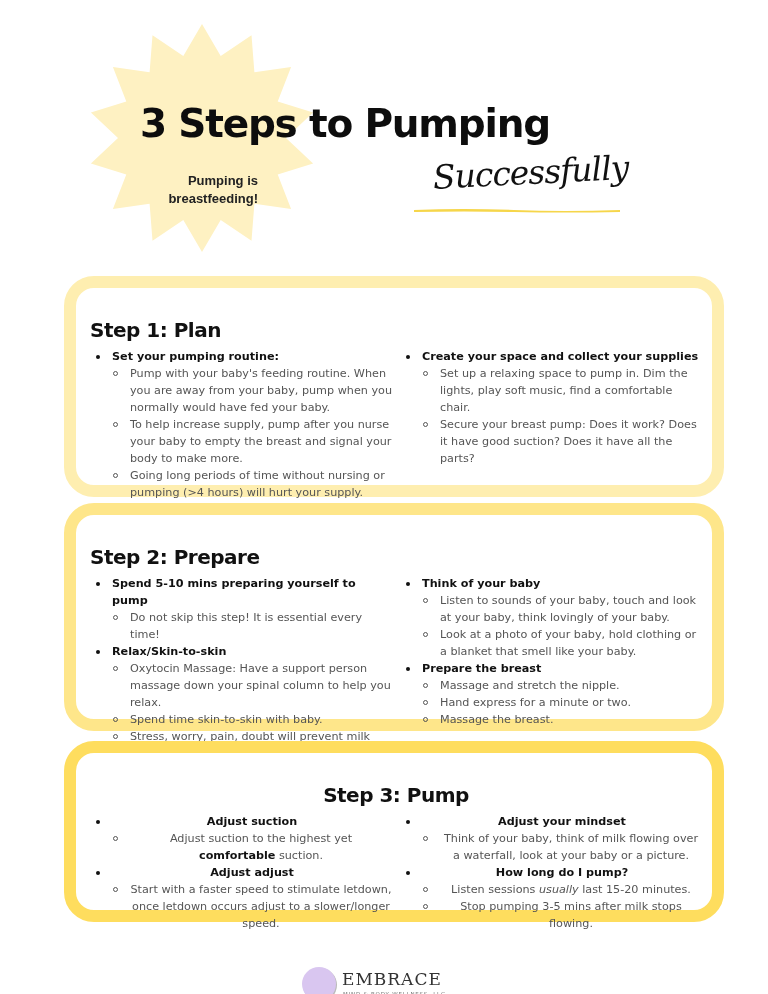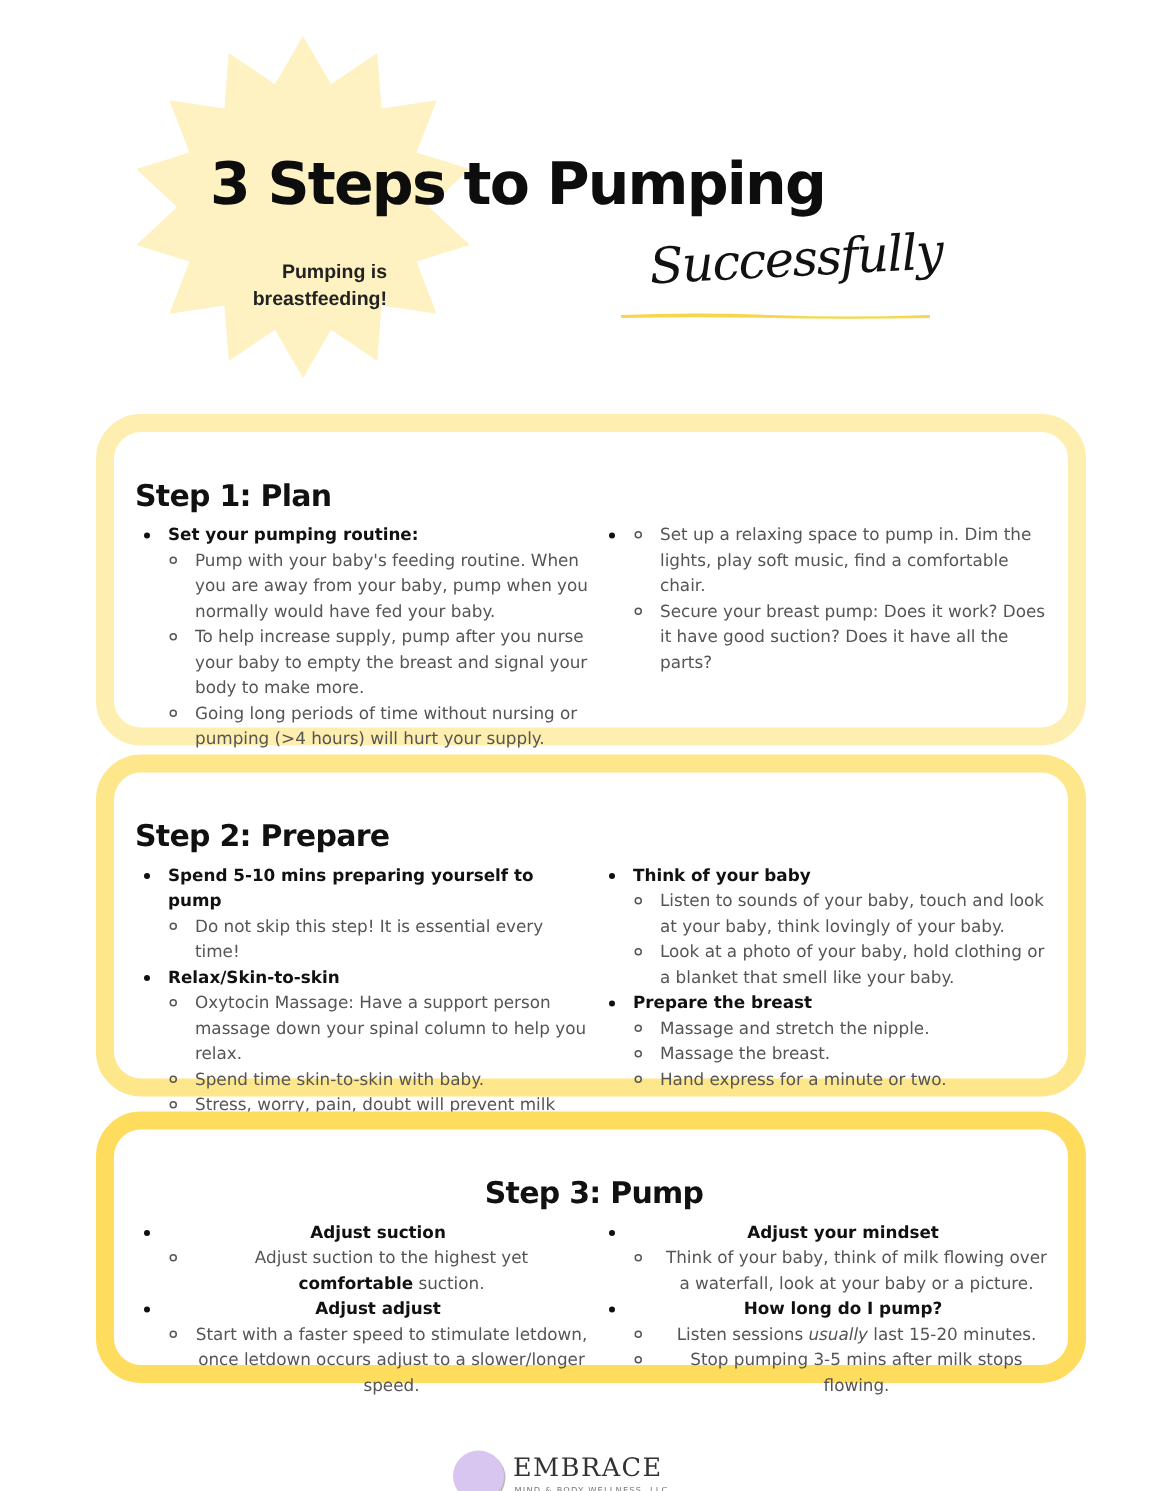--- a/index.html
+++ b/index.html
@@ -54,21 +54,21 @@
             <ul class="sub">
               <li>Pump with your baby's feeding routine.  When you are away from your baby, pump when you normally would have fed your baby.</li>
               <li>To help increase supply, pump after you nurse your baby to empty the breast and signal your body to make more.</li>
               <li>Going long periods of time without nursing or pumping  (&gt;4 hours) will hurt your supply.</li>
             </ul>
           </li>
         </ul>
       </div>
       <div class="col right">
         <ul class="main">
-          <li>
+          <li><span class="lbl">Create your space and collect your supplies</span>
             <ul class="sub">
               <li>Set up a relaxing space to pump in.  Dim the lights, play soft music, find a comfortable chair.</li>
               <li>Secure your breast pump: Does it work? Does it have good suction? Does it have all the parts?</li>
             </ul>
           </li>
         </ul>
       </div>
     </div>
   </div>
 </div>
@@ -97,22 +97,22 @@
         <ul class="main">
           <li><span class="lbl">Think of your baby</span>
             <ul class="sub">
               <li>Listen to sounds of your baby, touch and look at your baby, think lovingly of your baby.</li>
               <li>Look at a photo of your baby, hold clothing or a blanket that smell like your baby.</li>
             </ul>
           </li>
           <li><span class="lbl">Prepare the breast</span>
             <ul class="sub">
               <li>Massage and stretch the nipple.</li>
+              <li>Hand express for a minute or two.</li>
               <li>Massage the breast.</li>
-              <li>Hand express for a minute or two.</li>
             </ul>
           </li>
         </ul>
       </div>
     </div>
   </div>
 </div>
 
 <div class="box" style="top:741px;height:157px;border-color:#FEDD5E;text-align:center;">
   <div class="box-inner">

